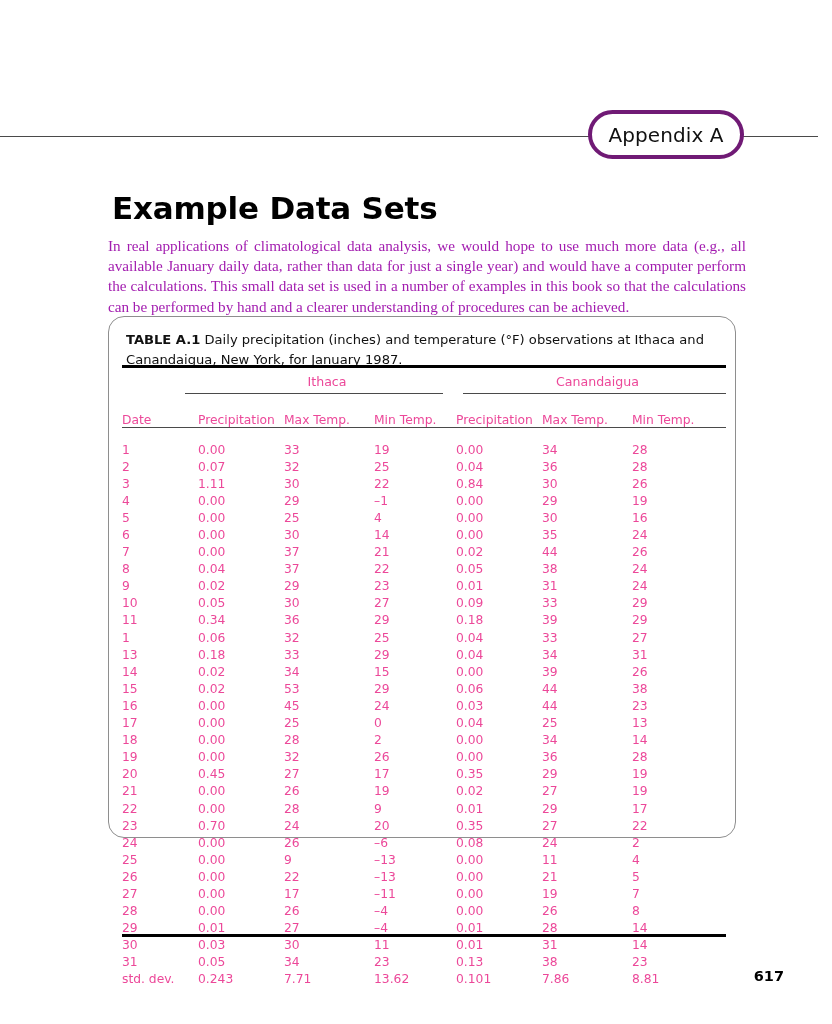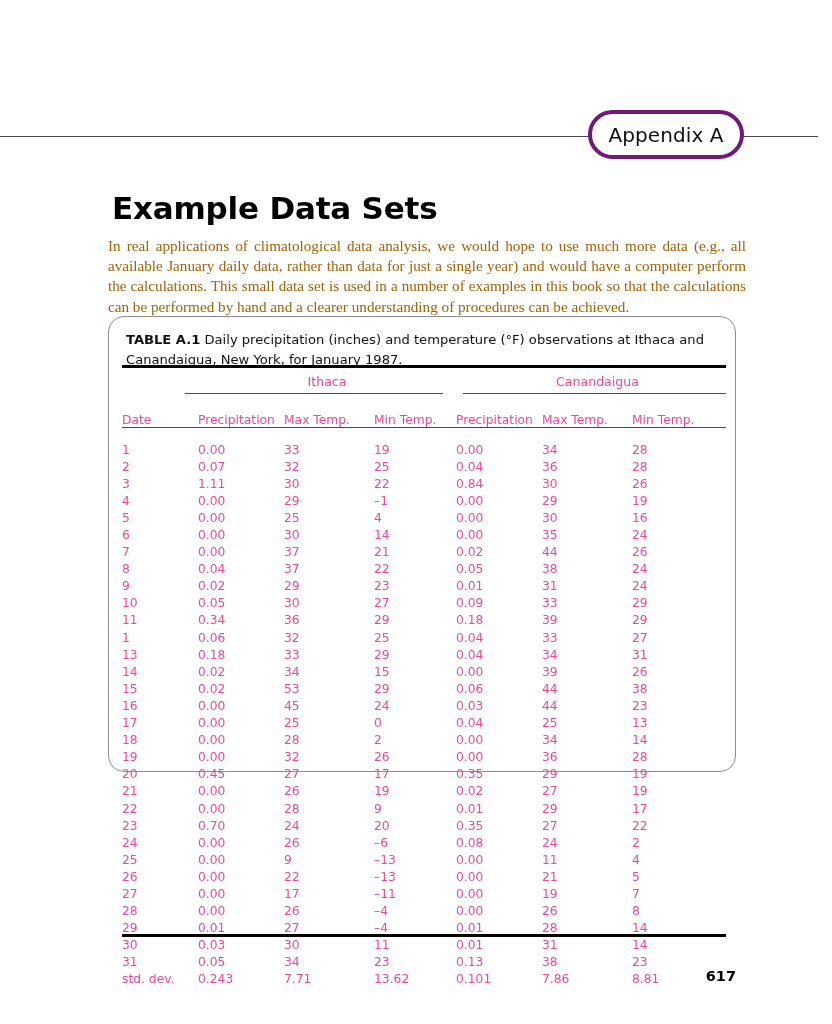--- a/index.html
+++ b/index.html
@@ -62,30 +62,30 @@
   .intro {
     position: absolute;
     left: 108px;
     top: 236px;
     width: 638px;
     font-size: 15.2px;
     line-height: 20.2px;
     text-align: justify;
     text-justify: inter-word;
     margin: 0;
-    color: #a16207;
+    color: #a21caf;
   }
 
   
   .table-card {
     position: absolute;
     left: 108px;
     top: 316px;
     width: 628px;
-    height: 456px;
+    height: 522px;
     box-sizing: border-box;
     border: 1px solid #8e8e8e;
     border-radius: 16px;
     background: #ffffff;
   }
   .caption {
     position: absolute;
     left: 17px;
     top: 13px;
     width: 586px;
@@ -173,20 +173,21 @@
   .folio {
     position: absolute;
     left: 0;
     top: 968px;
     width: 736px;
     text-align: right;
     font-family: "DejaVu Sans", sans-serif;
     font-size: 14.5px;
     font-weight: 700;
     color: #000;
+    padding-left: 48px;
   }
 </style>
 </head>
 <body>
 
 <div class="head-rule"></div>
 
 <div class="appendix-pill">
   <span>Appendix A</span>
 </div>

